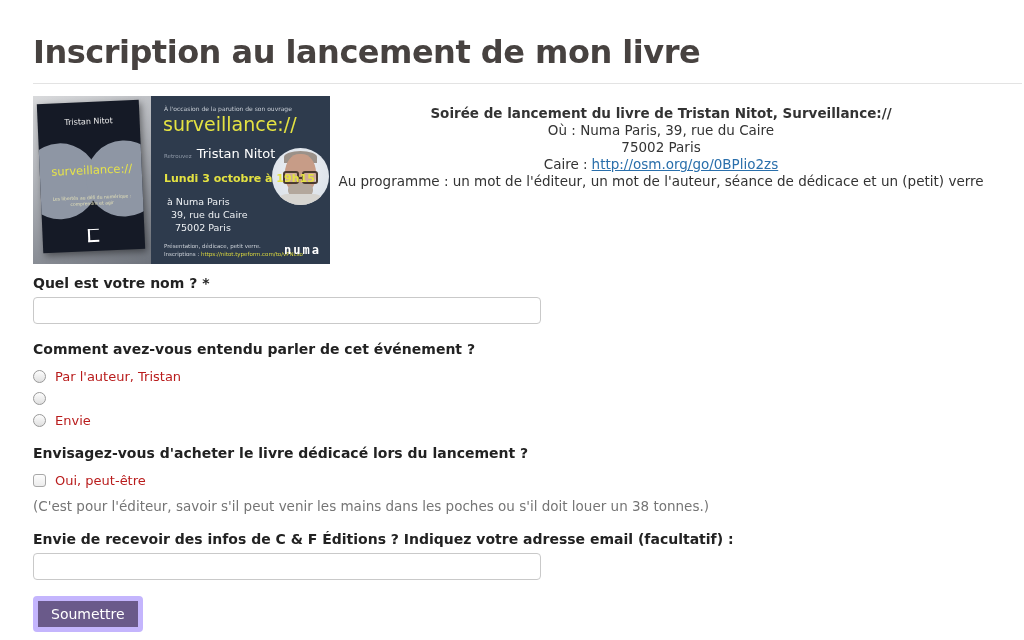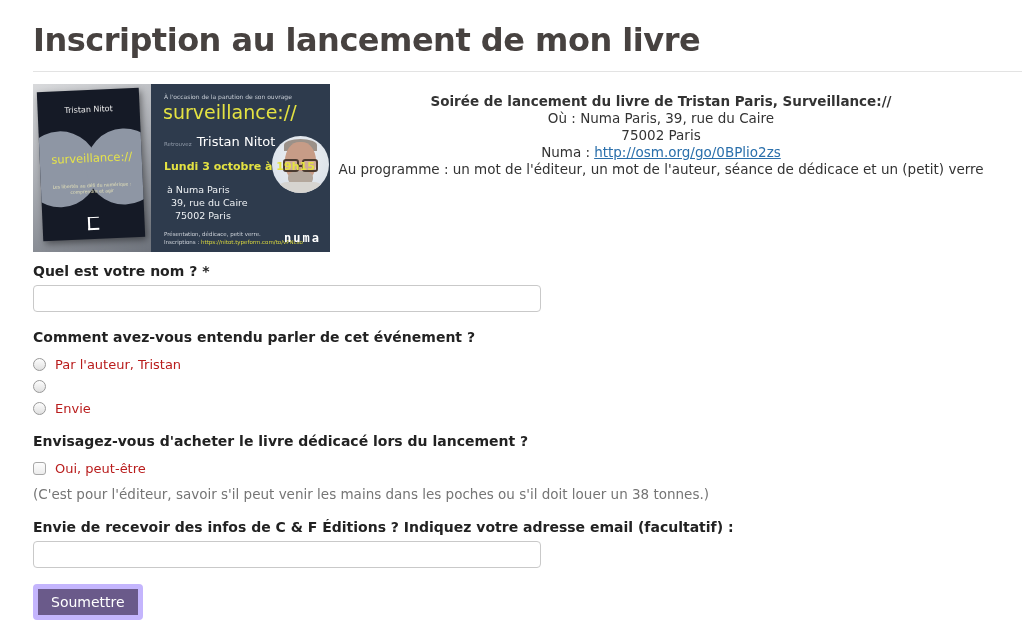--- a/index.html
+++ b/index.html
@@ -1,20 +1,20 @@
 <!DOCTYPE html>
 <html><head>
 <meta charset="utf-8">
 <style>
   html,body{margin:0;padding:0;}
   body{
     width:1024px;height:640px;background:#fff;overflow:hidden;
     font-family:"DejaVu Sans","Liberation Sans",sans-serif;color:#333;
   }
-  .page{padding:22px 32px 0 33px;box-sizing:border-box;}
+  .page{padding:22px 32px 0 33px;box-sizing:border-box;margin-top:12px;}
   h1.title{margin:0;font-size:32px;line-height:36px;font-weight:bold;color:#474240;letter-spacing:-0.5px;}
   hr.rule{border:0;border-top:1px solid #e3e3e3;margin:13px -30px 0 0;}
   .intro{display:flex;margin-top:12px;}
   
   .flyer{width:297px;height:168px;position:relative;flex:none;overflow:hidden;background:#2e3b4d;}
   .flyer-left{position:absolute;top:0;bottom:0;left:0;width:118px;
     background:linear-gradient(155deg,#d9dadc 0%,#aaadb3 45%,#6e737c 100%);}
   .book{position:absolute;left:7px;top:6px;width:102px;height:149px;background:#151a26;
     transform:rotate(-2.5deg);box-shadow:2px 3px 7px rgba(0,0,0,.45);overflow:hidden;}
   .book-author{position:absolute;top:15px;width:100%;text-align:center;color:#e9e9e9;font-size:8px;}
@@ -123,25 +123,25 @@
           <div>
             <span>Inscriptions :</span>
             <span class="fine-url">https://nitot.typeform.com/to/vPNcso</span>
           </div>
         </div>
         <div class="numa">numa</div>
       </div>
     </div>
 
     <div class="event">
-      <div class="b">Soirée de lancement du livre de Tristan Paris, Surveillance://</div>
+      <div class="b">Soirée de lancement du livre de Tristan Nitot, Surveillance://</div>
       <div>Où : Numa Paris, 39, rue du Caire</div>
       <div>75002 Paris</div>
       <div>
-        <span>Numa :</span><a class="link" href="#">http://osm.org/go/0BPlio2zs</a>
+        <span>Caire :</span><a class="link" href="#">http://osm.org/go/0BPlio2zs</a>
       </div>
       <div>Au programme : un mot de l'éditeur, un mot de l'auteur, séance de dédicace et un (petit) verre</div>
     </div>
 
   </div>
 
   <div class="form">
 
     <label class="q first">Quel est votre nom ? *</label>
     <input class="ti" type="text" value="" style="">

